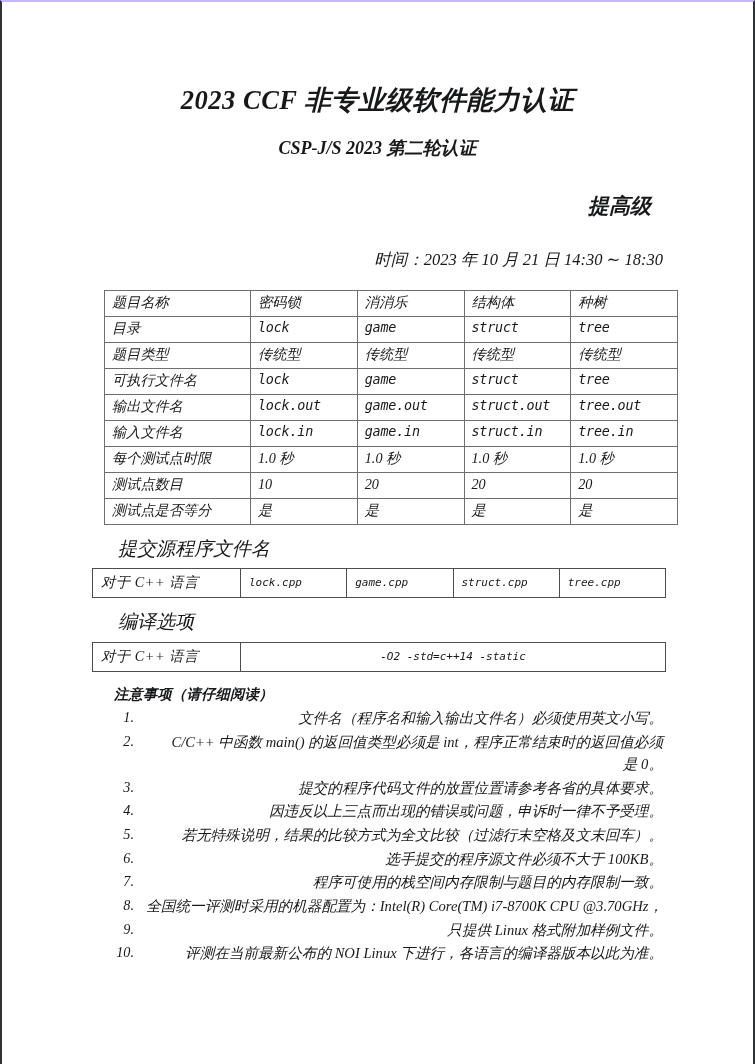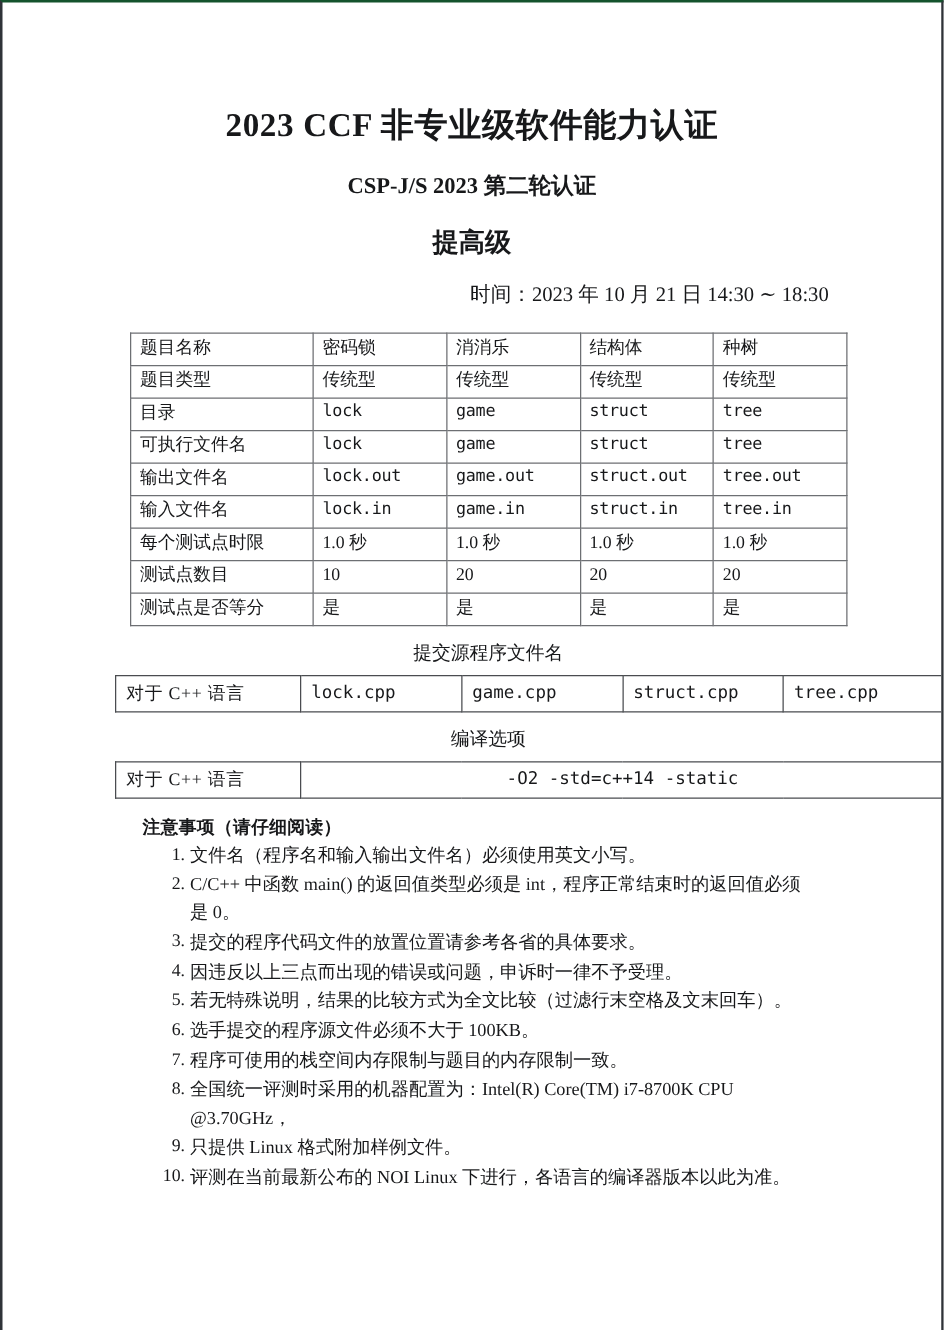--- a/index.html
+++ b/index.html
@@ -9,24 +9,25 @@
     background: #ffffff;
   }
   .page {
     position: relative;
     width: 755px;
     height: 1064px;
     background: #ffffff;
     box-sizing: border-box;
     border-left: 2px solid #2f3338;
     border-right: 2px solid #2f3338;
-    border-top: 2px solid #14532d;
+    border-top: 2px solid #c4b5fd;
     overflow: hidden;
     font-family: "Liberation Serif", "DejaVu Serif", serif;
     color: #17181a;
+    font-style: italic;
   }
   .inner {
     padding: 0 90px;
   }
 
   
   .title-main {
     text-align: center;
     font-family: "Liberation Serif", "DejaVu Serif", serif;
     font-weight: bold;
@@ -37,23 +38,23 @@
     line-height: 1.25;
   }
   .title-sub {
     text-align: center;
     font-size: 18px;
     margin: 0;
     padding-top: 20px;
     line-height: 1.25;
   }
   .title-level {
-    text-align: center;
+    text-align: right;
     font-size: 21px;
-    margin: 0;
+    margin: 12px;
     padding-top: 21px;
     line-height: 1.25;
   }
   .title-time {
     text-align: right;
     font-size: 16.5px;
     margin: 0;
     padding-top: 19px;
     line-height: 1.25;
   }
@@ -85,48 +86,47 @@
   table.grid td.mono {
     font-family: "DejaVu Sans Mono", "Liberation Mono", monospace;
     font-size: 13.4px;
     letter-spacing: -0.2px;
   }
   table.grid td.serif {
     font-family: "Liberation Serif", "DejaVu Serif", serif;
   }
 
   .caption {
-    font-size: 15px;
+    font-size: 19px;
     margin: 0;
     padding: 13px 0 8px 26px;
     line-height: 1.2;
-    text-align: center;
   }
 
   table.grid2 {
     border-collapse: collapse;
-    width: 664px;
+    width: 574px;
     table-layout: fixed;
     margin: 0;
   }
   table.grid2 td {
     border: 1px solid #4a4c50;
     padding: 3px 8px 4px 8px;
     font-size: 14.2px;
     height: 21px;
     vertical-align: middle;
     white-space: nowrap;
   }
   table.grid2 td.lang {
     width: 131px;
     letter-spacing: 0.6px;
   }
   table.grid2 td.mono {
     font-family: "DejaVu Sans Mono", "Liberation Mono", monospace;
-    font-size: 14px;
+    font-size: 11px;
   }
   table.grid2 td.center {
     text-align: center;
   }
 
   
   .notes-head {
     font-family: "Liberation Sans", "DejaVu Sans", sans-serif;
     font-weight: bold;
     font-size: 14.2px;
@@ -139,22 +139,21 @@
     padding: 0 0 0 46px;
     list-style: none;
     counter-reset: noteno;
   }
   ol.notes li {
     position: relative;
     counter-increment: noteno;
     font-size: 14.6px;
     line-height: 1.52;
     padding: 0 0 1.5px 0;
-    text-align: left;
-    margin-left: 14px;
+    text-align: right;
   }
   ol.notes li::before {
     content: counter(noteno) ".";
     position: absolute;
     left: -26px;
     width: 22px;
     text-align: right;
     font-size: 14.2px;
   }
   ol.notes li .cont {
@@ -176,32 +175,32 @@
       <table class="grid">
         <tbody>
           <tr>
             <td class="label serif">题目名称</td>
             <td class="serif">密码锁</td>
             <td class="serif">消消乐</td>
             <td class="serif">结构体</td>
             <td class="serif">种树</td>
           </tr>
           <tr>
-            <td class="label serif">题目类型</td>
-            <td class="serif">传统型</td>
-            <td class="serif">传统型</td>
-            <td class="serif">传统型</td>
-            <td class="serif">传统型</td>
-          </tr>
-          <tr>
             <td class="label serif">目录</td>
             <td class="mono">lock</td>
             <td class="mono">game</td>
             <td class="mono">struct</td>
             <td class="mono">tree</td>
+          </tr>
+          <tr>
+            <td class="label serif">题目类型</td>
+            <td class="serif">传统型</td>
+            <td class="serif">传统型</td>
+            <td class="serif">传统型</td>
+            <td class="serif">传统型</td>
           </tr>
           <tr>
             <td class="label serif">可执行文件名</td>
             <td class="mono">lock</td>
             <td class="mono">game</td>
             <td class="mono">struct</td>
             <td class="mono">tree</td>
           </tr>
           <tr>
             <td class="label serif">输出文件名</td>

